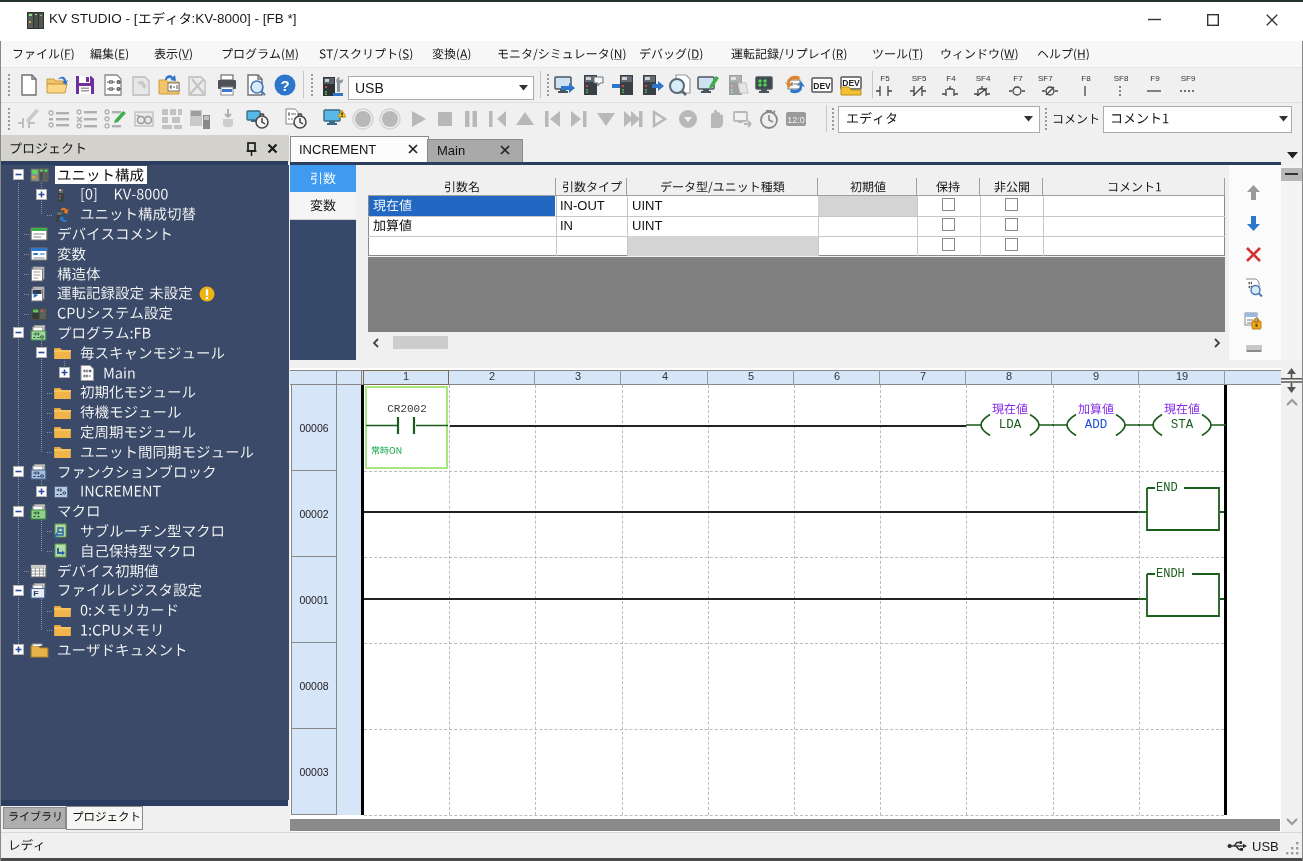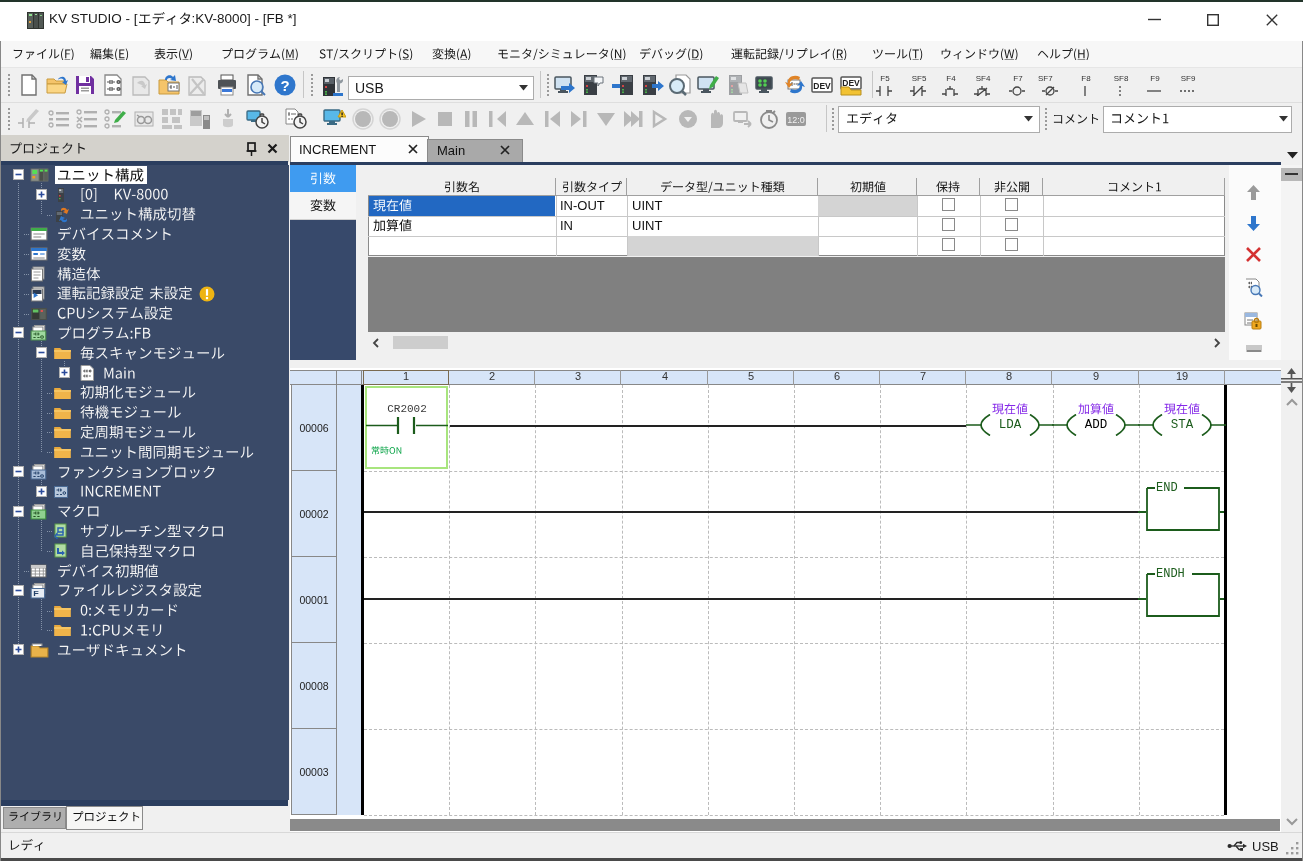--- a/index.html
+++ b/index.html
@@ -1502,21 +1502,21 @@
     <svg class="jp" style="" width="36.0" height="12.0" viewBox="0 -860 3000 1000" fill="#8428e8">
       <use href="#j52a0" x="0"></use>
       <use href="#j7b97" x="1000"></use>
       <use href="#j5024" x="2000"></use>
     </svg>
   </div>
 <svg class="abs" style="left:1052px;top:414px" width="88" height="22" viewBox="0 0 88 22">
     <path d="M0 11h16M72 11h88" stroke="#1c5c1c" stroke-width="1.7"></path>
     <path d="M24 0.5Q15 6 15 11q0 5 9 10.5M64 0.5Q73 6 73 11q0 5-9 10.5" fill="none" stroke="#1c5c1c" stroke-width="1.7"></path>
   </svg>
-<div class="abs mono" style="left:1066px;top:418px;width:60px;text-align:center;font-size:12.5px;color:#000000;">ADD</div>
+<div class="abs mono" style="left:1066px;top:418px;width:60px;text-align:center;font-size:12.5px;color:#1d4ed8;">ADD</div>
 <div class="abs" style="left:1164px;top:403px">
     <svg class="jp" style="" width="36.0" height="12.0" viewBox="0 -860 3000 1000" fill="#8428e8">
       <use href="#j73fe" x="0"></use>
       <use href="#j5728" x="1000"></use>
       <use href="#j5024" x="2000"></use>
     </svg>
   </div>
 <svg class="abs" style="left:1138px;top:414px" width="88" height="22" viewBox="0 0 88 22">
     <path d="M0 11h16M72 11h88" stroke="#1c5c1c" stroke-width="1.7"></path>
     <path d="M24 0.5Q15 6 15 11q0 5 9 10.5M64 0.5Q73 6 73 11q0 5-9 10.5" fill="none" stroke="#1c5c1c" stroke-width="1.7"></path>

